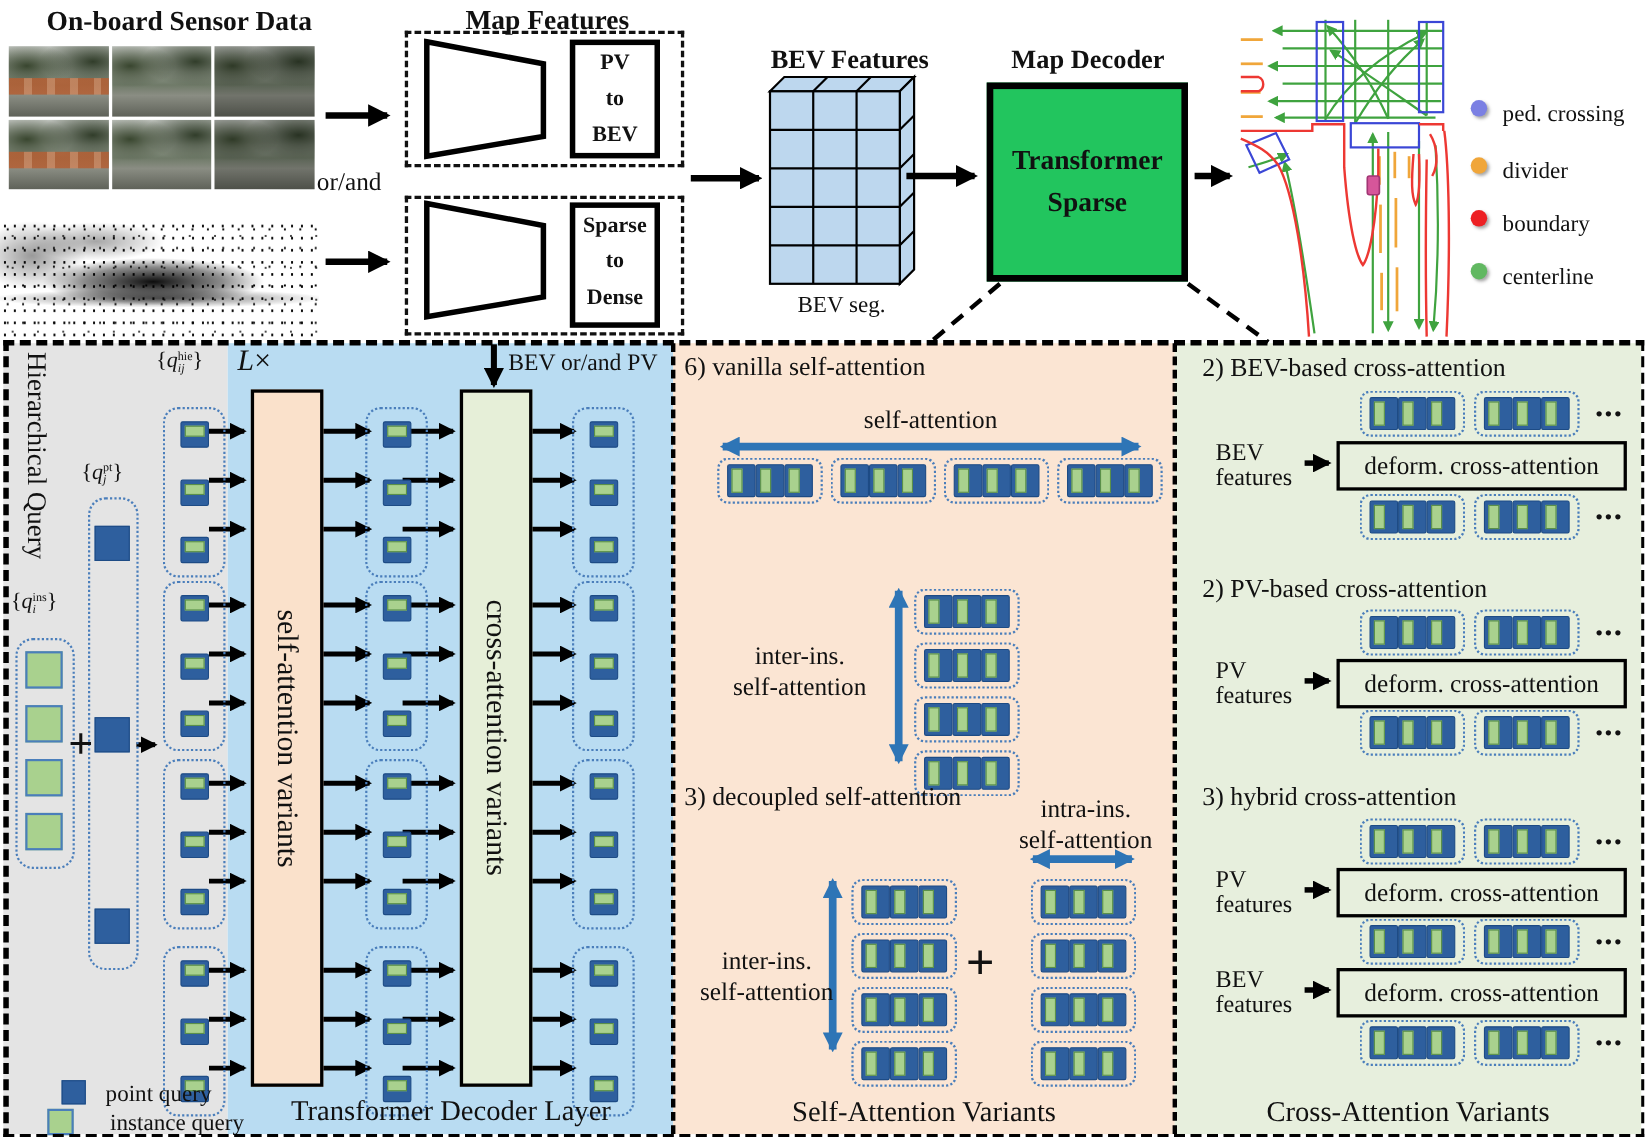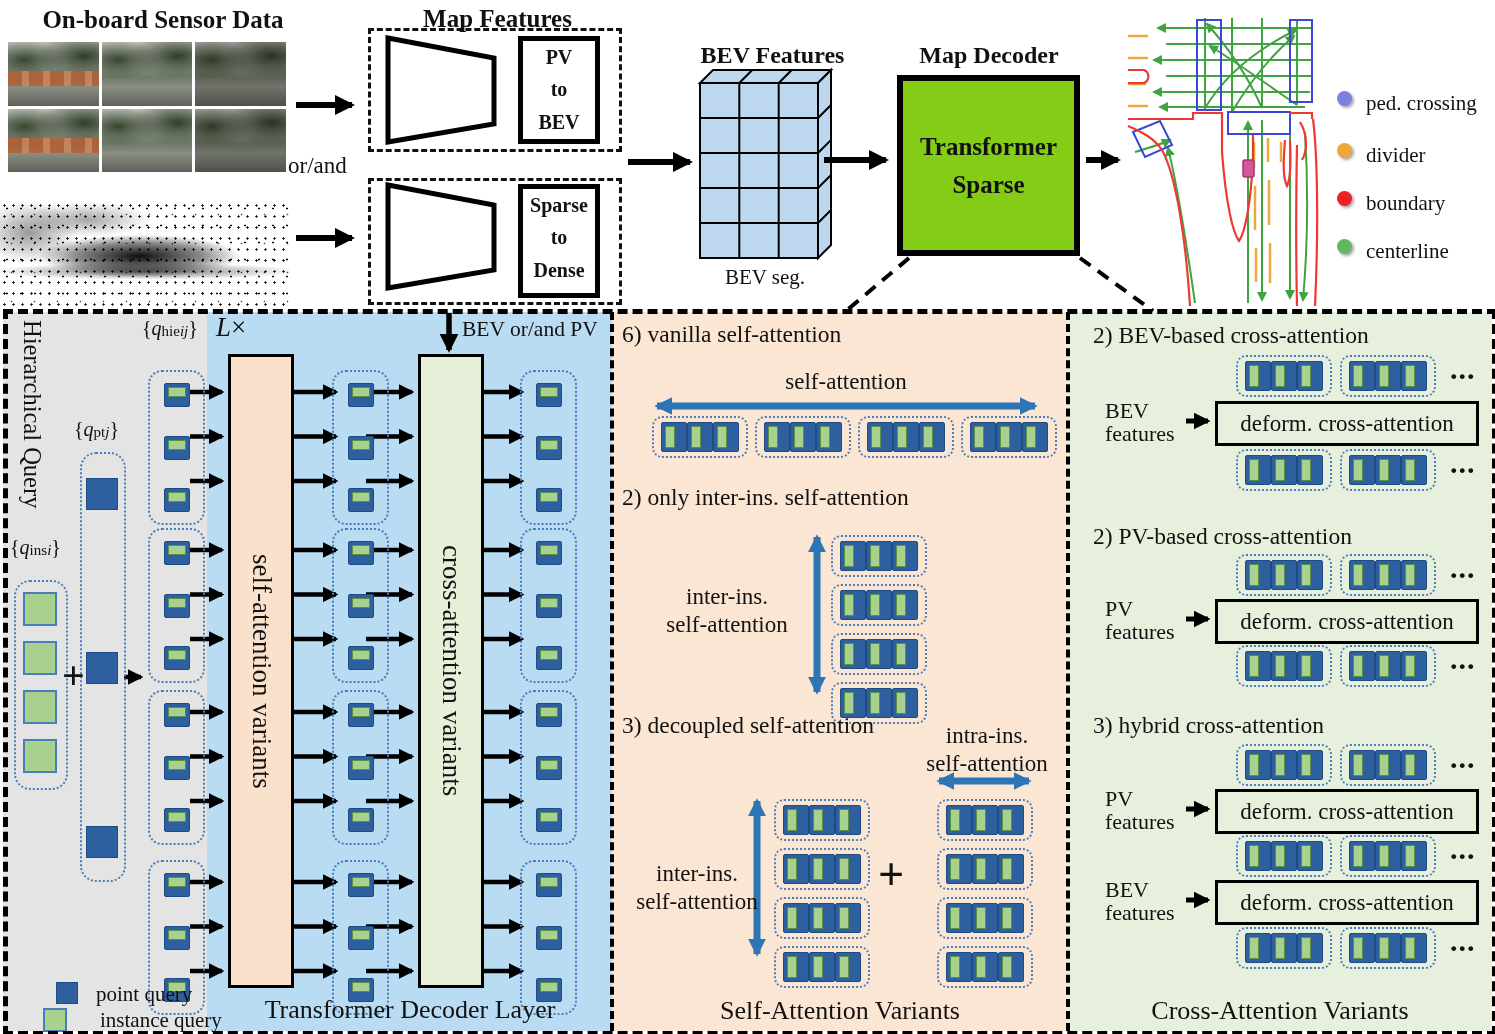--- a/index.html
+++ b/index.html
@@ -23,21 +23,21 @@
       radial-gradient(ellipse 70px 45px at 10% 30%, rgba(0,0,0,.40), rgba(0,0,0,0) 70%),
       radial-gradient(ellipse 90px 25px at 30% 18%, rgba(0,0,0,.35), rgba(0,0,0,0) 70%),
       radial-gradient(circle, #000 0.9px, rgba(0,0,0,0) 1.3px),
       radial-gradient(circle, #000 0.8px, rgba(0,0,0,0) 1.2px),
       radial-gradient(circle, rgba(0,0,0,.7) 0.7px, rgba(0,0,0,0) 1.1px);
       background-size:100% 100%,100% 100%,100% 100%,100% 100%,9px 11px,14px 17px,23px 29px;}
   .dash-box{border:3px dashed #111;}
   .solid-box{border:5px solid #000;background:#fff;}
   .enc-txt{font-size:21px;font-weight:bold;line-height:1.35;text-align:center;}
   .enc-txt3{font-size:20px;font-weight:bold;line-height:1.62;text-align:center;}
-  .td-box{border:6px solid #000;background:#84cc16;display:flex;align-items:center;justify-content:center;}
+  .td-box{border:6px solid #000;background:#22c55e;display:flex;align-items:center;justify-content:center;}
   .td-txt{font-size:25px;font-weight:bold;line-height:1.5;text-align:center;}
   .lbl{font-size:21px;}
   .leg-row{position:absolute;display:flex;align-items:flex-start;gap:14px;}
   .leg-dot{width:15px;height:15px;border-radius:50%;box-shadow:2px 2px 3px rgba(0,0,0,.35);}
   .leg-txt{font-size:21px;}
   
   .panel{position:absolute;top:312px;height:719px;}
   .big-dash{position:absolute;left:3px;top:309px;width:1484px;height:717px;border:5px dashed #000;pointer-events:none;z-index:6;}
   .vsep{position:absolute;top:312px;height:719px;width:0;border-left:4px dashed #000;z-index:6;pointer-events:none;}
   .vtext{writing-mode:vertical-rl;text-orientation:mixed;}
@@ -59,21 +59,21 @@
   .vstack{display:flex;flex-direction:column;gap:7px;}
   .hrow{display:flex;gap:7px;align-items:center;}
   .carow{display:flex;gap:8px;align-items:center;}
   .dots{font-size:30px;font-weight:bold;letter-spacing:1px;line-height:0;margin-left:6px;transform:translateY(-7px);}
   .sq{width:30px;height:30px;}
   .sq-blue{background:#2e5f9e;border:1px solid #1d4b85;}
   .sq-green{background:#a9d18e;border:2px solid #4a7ebb;}
   .qcol-rect{position:absolute;border:2px dotted #4a7ebb;border-radius:16px;}
   .mathlbl{font-size:20px;white-space:nowrap;}
   .mathlbl .qi{font-style:italic;}
-  .ss{display:inline-flex;font-size:15px;line-height:1;vertical-align:middle;transform:translateY(1px);}
+  .ss{display:inline-flex;flex-direction:column;font-size:11px;line-height:1;vertical-align:middle;transform:translateY(1px);}
   .ss .sb{font-style:italic;}
   .deform-box{position:absolute;border:3px solid #000;display:flex;align-items:center;justify-content:center;font-size:23px;z-index:3;}
   .feat-lbl{position:absolute;font-size:22px;line-height:1.06;z-index:3;}
   .legend-sq{width:20px;height:20px;}
   svg.overlay{position:absolute;left:0;top:0;z-index:2;pointer-events:none;}
   .z3{z-index:3;}
   .z4{z-index:4;}
 </style>
 </head>
 <body>
@@ -292,21 +292,20 @@
         <div class="tok-h"></div>
         <div class="tok-h"></div>
       </div>
       <div class="qgroup-h">
         <div class="tok-h"></div>
         <div class="tok-h"></div>
         <div class="tok-h"></div>
       </div>
     </div>
 
-  <div class="abs sec-title" style="left:622px;top:484px;">2) only inter-ins. self-attention</div>
   <div class="abs small2 z4" style="left:648px;top:583px;width:158px;">
     <div>inter-ins.</div>
     <div>self-attention</div>
   </div>
   <div class="abs vstack z3" style="left:831px;top:535px;">
       <div class="qgroup-h">
         <div class="tok-h"></div>
         <div class="tok-h"></div>
         <div class="tok-h"></div>
       </div>

